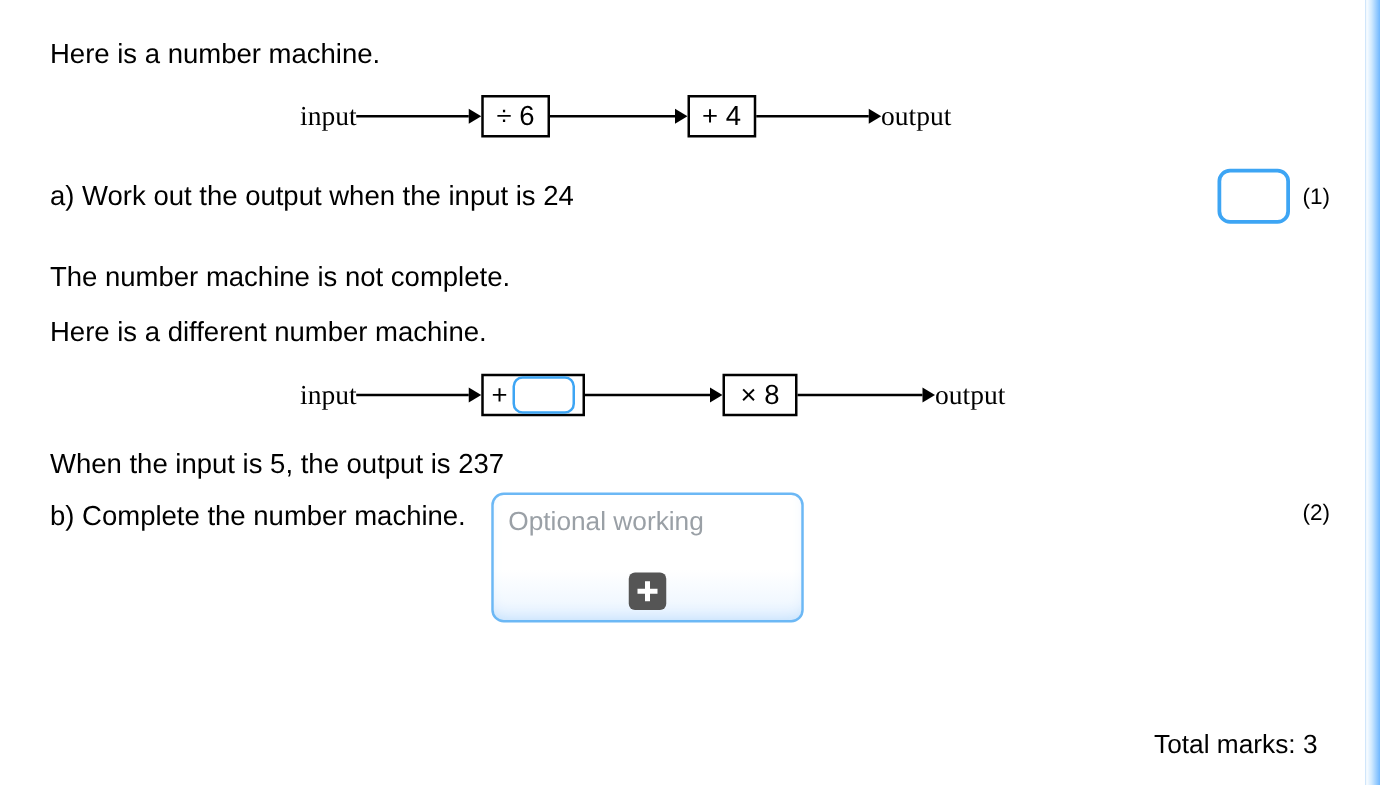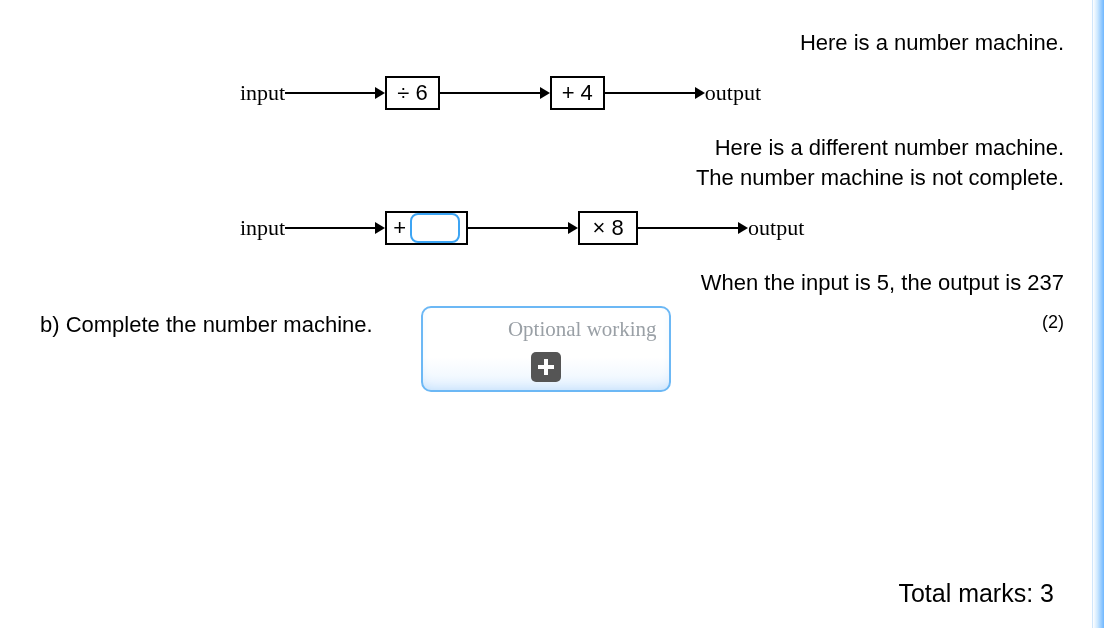--- a/index.html
+++ b/index.html
@@ -1,15 +1,15 @@
 <!DOCTYPE html>
 <html><head>
 <meta charset="utf-8">
 <style>
-  * { box-sizing: border-box; text-align: right; }
+  * { box-sizing: border-box; }
   html, body { margin: 0; padding: 0; }
   body {
     width: 1104px;
     height: 628px;
     font-family: Arial, Helvetica, sans-serif;
     font-size: 22px;
     color: #000;
     position: relative;
     background: #fff;
   }
@@ -84,32 +84,30 @@
   }
   .marks {
     font-size: 18px;
     margin-left: 10px;
   }
   .row-b {
     display: flex;
     align-items: flex-start;
     justify-content: space-between;
     margin-top: 8px;
-    gap: 28px;
   }
   .working-box {
     border: 2.5px solid #6cb8f5;
     border-radius: 10px;
     width: 250px;
-    height: 86px;
+    height: 104px;
     background: linear-gradient(to bottom, #ffffff 60%, #eaf4ff 100%);
     position: relative;
     padding: 8px 12px;
     box-shadow: inset 0 -8px 14px -8px #b9dbfb;
-    font-family: Liberation Serif, serif;
   }
   .working-placeholder {
     color: #9aa0a6;
     font-size: 21px;
   }
   .plus-btn {
     position: absolute;
     bottom: 8px;
     left: 50%;
     transform: translateX(-50%);
@@ -125,21 +123,21 @@
     content: '';
     position: absolute;
     background: #fff;
   }
   .plus-btn::before { width: 16px; height: 4px; }
   .plus-btn::after  { width: 4px; height: 16px; }
   .total-marks {
     position: absolute;
     right: 50px;
     bottom: 20px;
-    font-size: 25px;
+    font-size: 21px;
   }
   .right-col {
     display: flex;
     align-items: center;
   }
   .right-col-b {
     display: flex;
     flex-direction: column;
     align-items: flex-end;
     margin-top: 6px;
@@ -164,23 +162,30 @@
         <span class="arrow-head"></span>
       </span>
     <span class="opbox">+ 4</span>
     <span class="arrow">
         <span class="arrow-line" style="width:90px"></span>
         <span class="arrow-head"></span>
       </span>
     <span class="label">output</span>
   </div>
 
-
+  <div class="row-a">
+    <span>a) Work out the output when the input is 24</span>
+    <span class="right-col">
+      <span class="answer-box"></span>
+      <span class="marks">(1)</span>
+    </span>
+  </div>
+
+  <p class="line">The number machine is not complete.</p>
   <p class="line" style="margin-bottom:4px">Here is a different number machine.</p>
-  <p class="line">The number machine is not complete.</p>
 
   <div class="machine-row">
     <span class="label">input</span>
     <span class="arrow">
         <span class="arrow-line" style="width:90px"></span>
         <span class="arrow-head"></span>
       </span>
     <span class="opbox with-input">
       <span>+</span>
       <span class="blue-input"></span>

